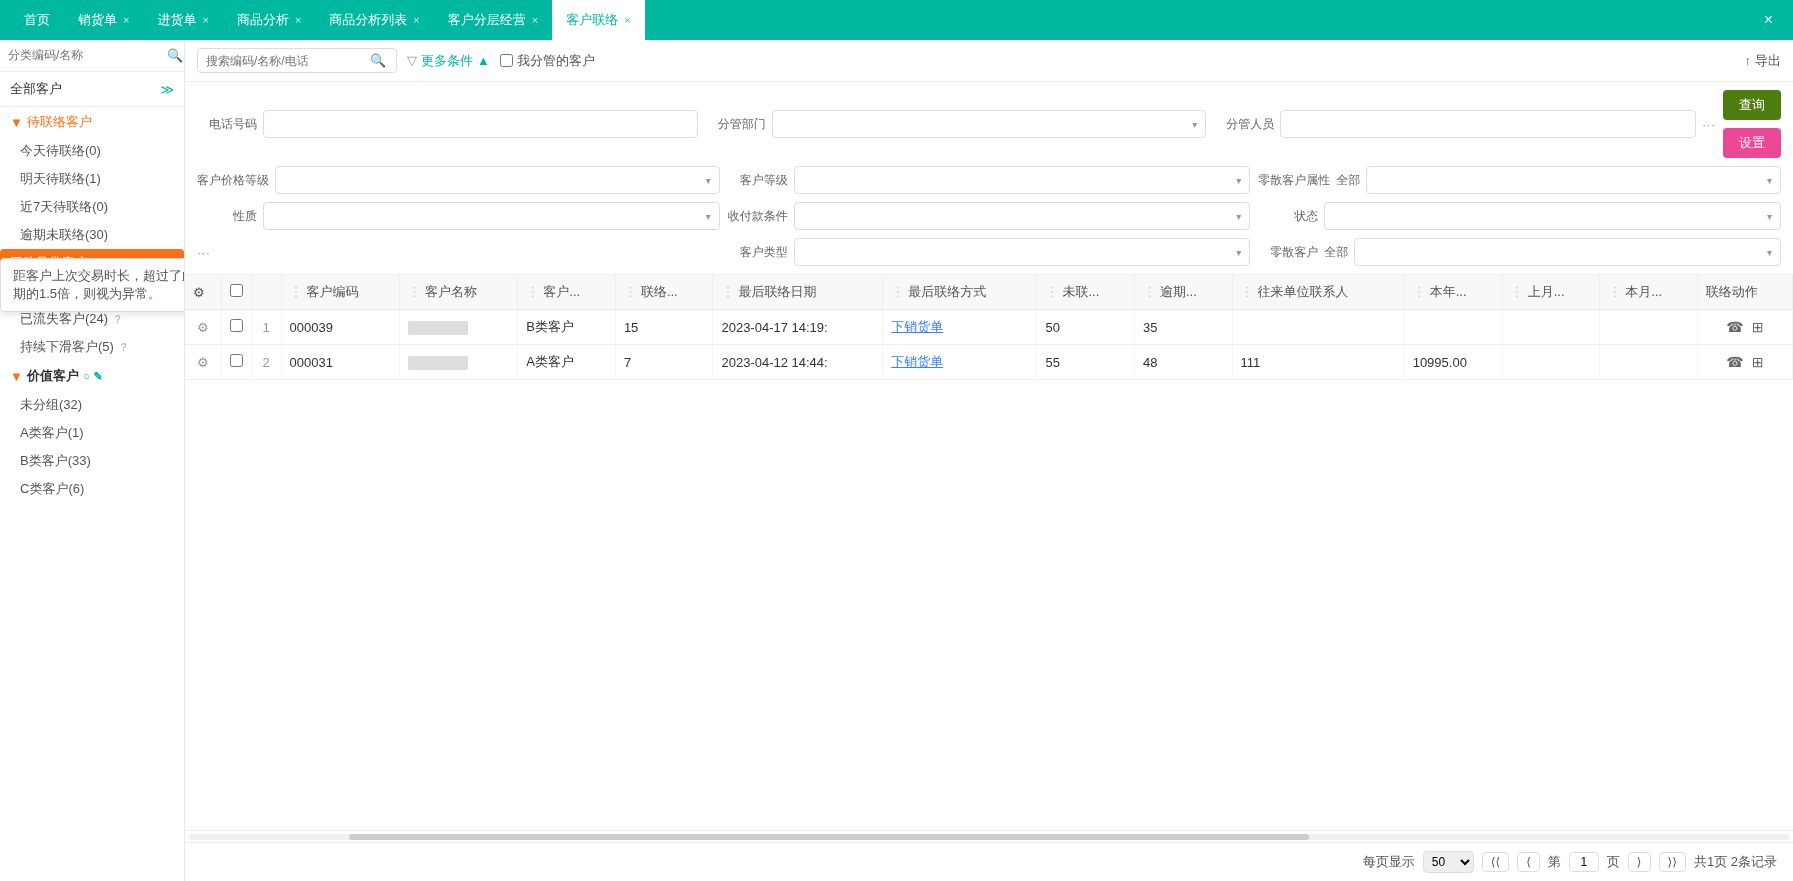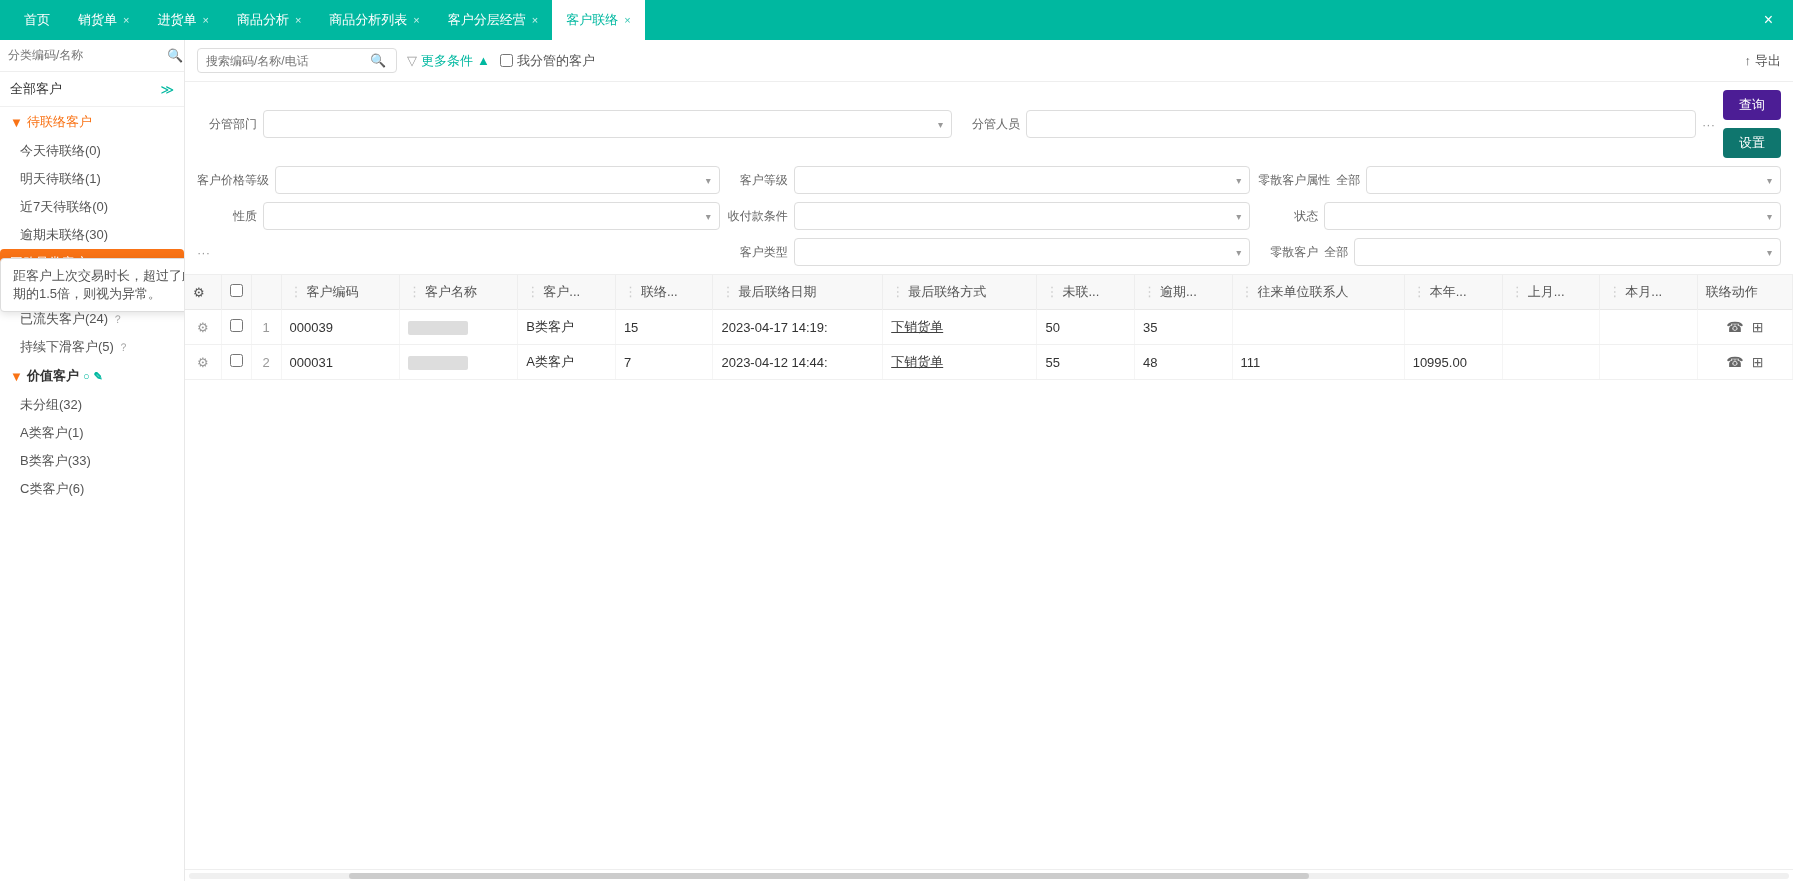--- a/index.html
+++ b/index.html
@@ -229,30 +229,30 @@
       cursor: pointer;
       min-height: 28px;
     }
     .filter-input .arrow { color: #999; font-size: 10px; }
     .filter-inline-label {
       color: #666;
       font-size: 12px;
       white-space: nowrap;
     }
     .query-btn {
-      background: #4c1d95;
+      background: #4d7c0f;
       color: white;
       border: none;
       border-radius: 4px;
       padding: 6px 16px;
       cursor: pointer;
       font-size: 13px;
     }
     .setting-btn {
-      background: #0f766e;
+      background: #ec4899;
       color: white;
       border: none;
       border-radius: 4px;
       padding: 6px 16px;
       cursor: pointer;
       font-size: 13px;
       margin-top: 4px;
     }
     .btn-group {
       display: flex;
@@ -293,21 +293,21 @@
       margin-right: 4px;
     }
     td {
       padding: 8px 8px;
       color: #333;
       border-bottom: 1px solid #f0f0f0;
       border-right: 1px solid #f5f5f5;
       white-space: nowrap;
     }
     .link-text {
-      color: #404040;
+      color: #3b82f6;
       text-decoration: underline;
       cursor: pointer;
     }
     .row-num {
       color: #999;
       text-align: center;
     }
     .action-icons {
       display: flex;
       gap: 8px;
@@ -537,20 +537,24 @@
       </div>
       <div class="export-btn">
         <span>↑</span>
         <span>导出</span>
       </div>
     </div>
 
     <div class="filter-grid">
 
       <div class="filter-row">
+        <div class="filter-cell">
+          <span class="filter-label">电话号码</span>
+          <div class="filter-input" style="width:320px;"></div>
+        </div>
         <div class="filter-cell">
           <span class="filter-label">分管部门</span>
           <div class="filter-input" style="width:300px;">
             <span></span>
               <span class="arrow">▾</span>
           </div>
         </div>
         <div class="filter-cell">
           <span class="filter-label">分管人员</span>
           <div class="filter-input" style="width:200px;"></div>
@@ -705,15 +709,31 @@
         </tbody>
       </table>
     </div>
 
     <div class="scrollbar-area">
       <div class="scrollbar-track">
         <div class="scrollbar-thumb"></div>
       </div>
     </div>
 
+    <div class="pagination">
+      <span>每页显示</span>
+      <select>
+        <option>50</option>
+        <option>100</option>
+        <option>200</option>
+      </select>
+      <button class="page-btn">⟨⟨</button>
+      <button class="page-btn">⟨</button>
+      <span>第</span>
+      <input type="text" class="page-num-input" value="1" style="">
+      <span>页</span>
+      <button class="page-btn">⟩</button>
+      <button class="page-btn">⟩⟩</button>
+      <span>共1页 2条记录</span>
+    </div>
 
   </div>
 </div>
 
 </body></html>

